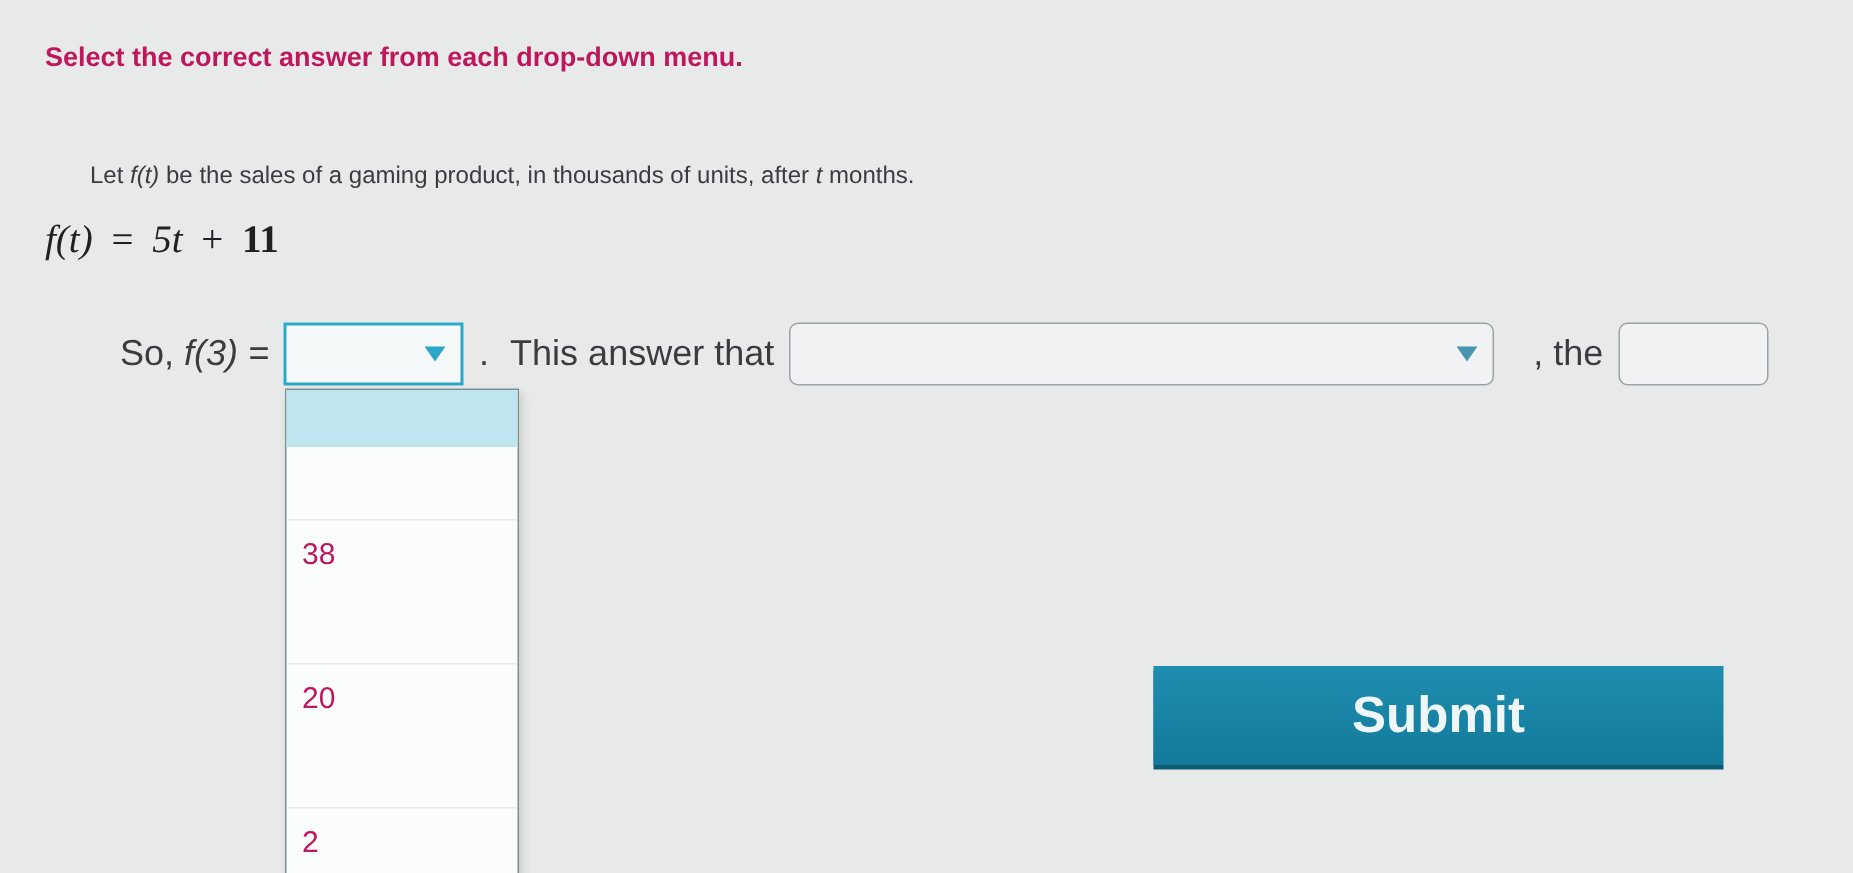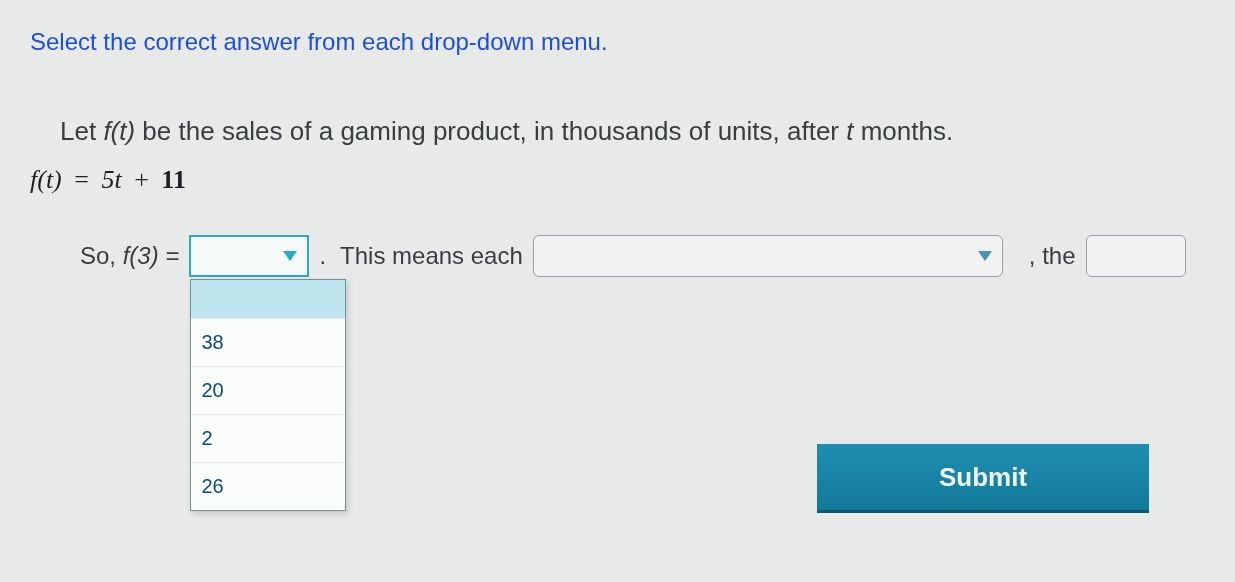--- a/index.html
+++ b/index.html
@@ -7,27 +7,27 @@
       font-family: Arial, Helvetica, sans-serif;
       background: #e8eaea;
       width: 1235px;
       height: 582px;
       padding: 28px 30px;
       color: #2b2d30;
       position: relative;
       overflow: hidden;
     }
     .instruction {
-      font-size: 24px;
-      color: #1d4ed8;
+      font-size: 18px;
+      color: #be185d;
       margin-bottom: 60px;
-      font-weight: 400;
+      font-weight: 700;
     }
     .context {
-      font-size: 26px;
+      font-size: 16px;
       color: #3a3d40;
       margin-left: 30px;
       margin-bottom: 18px;
     }
     .context .fn { font-style: italic; }
     .context .var { font-style: italic; }
     .equation {
       font-size: 26px;
       font-style: italic;
       color: #1e2023;
@@ -82,34 +82,35 @@
     .dropdown-list .opt-highlight {
       height: 38px;
       background: #bfe6ee;
     }
     .dropdown-list .opt {
       height: 48px;
       display: flex;
       align-items: center;
       padding-left: 10px;
       font-size: 20px;
-      color: #0c4a6e;
+      color: #be185d;
       border-top: 1px solid rgba(120,130,134,0.15);
+      margin-top: 48px;
     }
     .this-means { margin-left: 4px; }
     .comma-the { margin-left: 16px; }
     .submit-btn {
       position: absolute;
       right: 86px;
       bottom: 72px;
-      width: 332px;
+      width: 380px;
       height: 66px;
       background: linear-gradient(#1f8db0, #127a9a);
       color: #eef6f8;
-      font-size: 26px;
+      font-size: 34px;
       font-weight: 600;
       display: flex;
       align-items: center;
       justify-content: center;
       border: none;
       box-shadow: 0 3px 0 #0d5b73;
       cursor: pointer;
     }
   </style>
 </head>
@@ -140,21 +141,21 @@
       <div class="opt-highlight"></div>
       <div class="opt">38</div>
       <div class="opt">20</div>
       <div class="opt">2</div>
       <div class="opt">26</div>
     </div>
   </div>
 
   <span>.</span>
 
-  <span class="this-means">This means each</span>
+  <span class="this-means">This answer that</span>
 
   <div class="dropdown-field long">
     <div class="triangle grey"></div>
   </div>
 
   <span class="comma-the">, the</span>
 
   <div class="dropdown-field small3"></div>
 </div>
 

